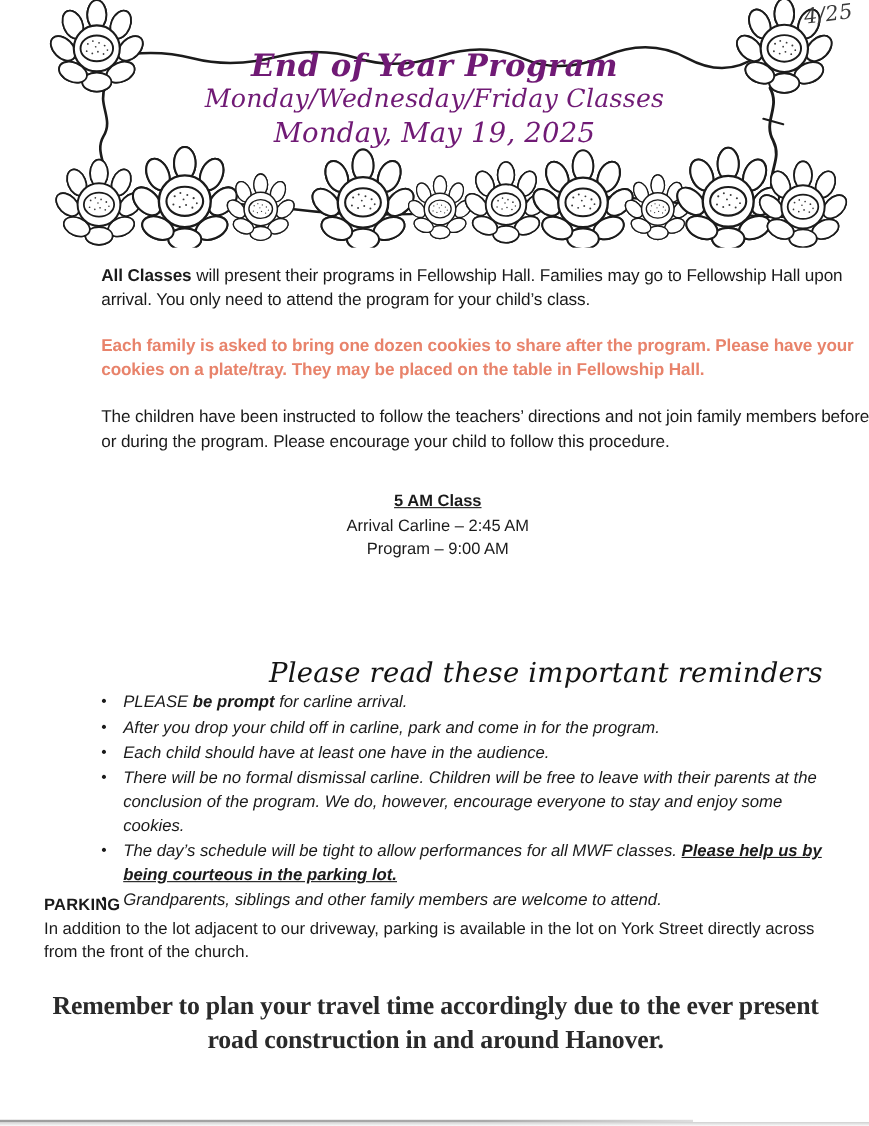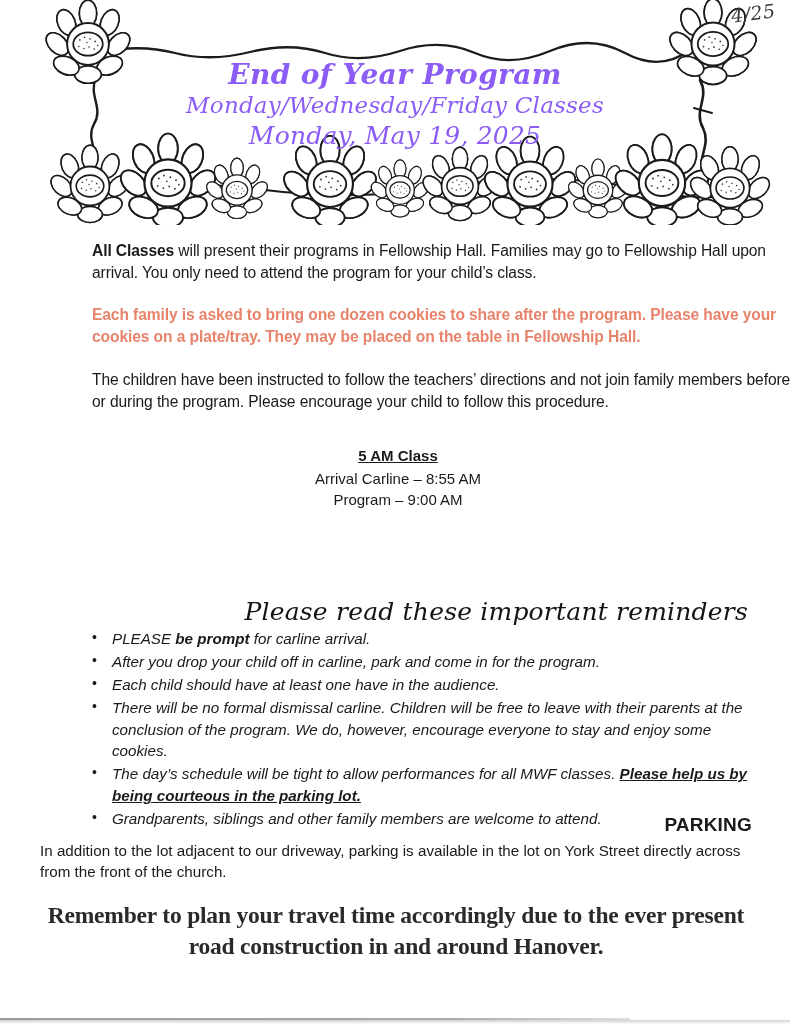--- a/index.html
+++ b/index.html
@@ -59,25 +59,25 @@
     top: 0;
     width: 790px;
     height: 225px;
     pointer-events: none;
   }
 
   
   #header-block {
     position: absolute;
     left: 0;
-    top: 58px;
+    top: 43px;
     width: 790px;
     text-align: center;
     font-family: "DejaVu Serif", serif;
-    color: #8b5cf6;
+    color: #701a75;
   }
   #title-main {
     font-size: 28px;
     font-style: italic;
     font-weight: bold;
     letter-spacing: .4px;
     line-height: 1.18;
   }
   #title-sub1 {
     font-size: 23px;
@@ -190,23 +190,23 @@
   }
 
   
   #parking {
     position: absolute;
     left: 40px;
     top: 812px;
     width: 712px;
   }
   #parking-heading {
-    text-align: right;
-    font-weight: bold;
-    font-size: 19px;
+    text-align: left;
+    font-weight: bold;
+    font-size: 15px;
     line-height: 1.4;
     letter-spacing: .2px;
   }
   #parking-body {
     font-size: 15.2px;
     line-height: 1.38;
     margin-top: 2px;
   }
 
   
@@ -307,21 +307,21 @@
     <p class="para">
       <b>All Classes</b><span> will present their programs in Fellowship Hall. Families may go to Fellowship Hall upon arrival. You only need to attend the program for your child’s class.</span>
     </p>
     <p class="para-highlight">Each family is asked to bring one dozen cookies to share after the program. Please have your cookies on a plate/tray. They may be placed on the table in Fellowship Hall.</p>
     <p class="para">The children have been instructed to follow the teachers’ directions and not join family members before or during the program. Please encourage your child to follow this procedure.</p>
   </div>
 
   <div id="schedule">
     <div class="class-block" id="class-5am">
       <div class="class-title">5 AM Class</div>
-      <div class="class-line">Arrival Carline – 8:55 AM</div>
+      <div class="class-line">Arrival Carline – 2:45 AM</div>
       <div class="class-line">Program – 9:00 AM</div>
     </div>
 
   </div>
 
   <div id="reminders">
     <div id="reminders-heading">Please read these important reminders</div>
     <ul id="reminders-list">
       <li>
         <span>PLEASE </span><b>be prompt</b><span> for carline arrival.</span>

